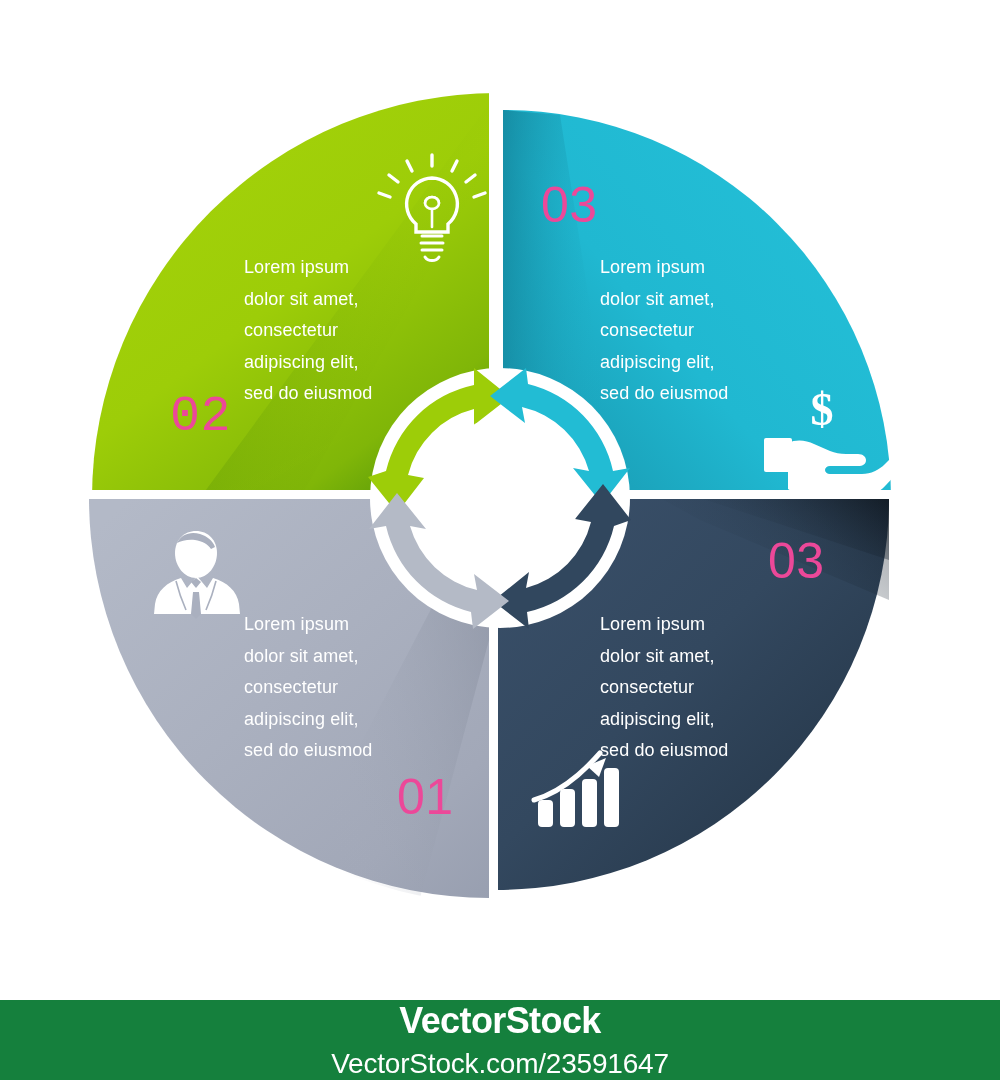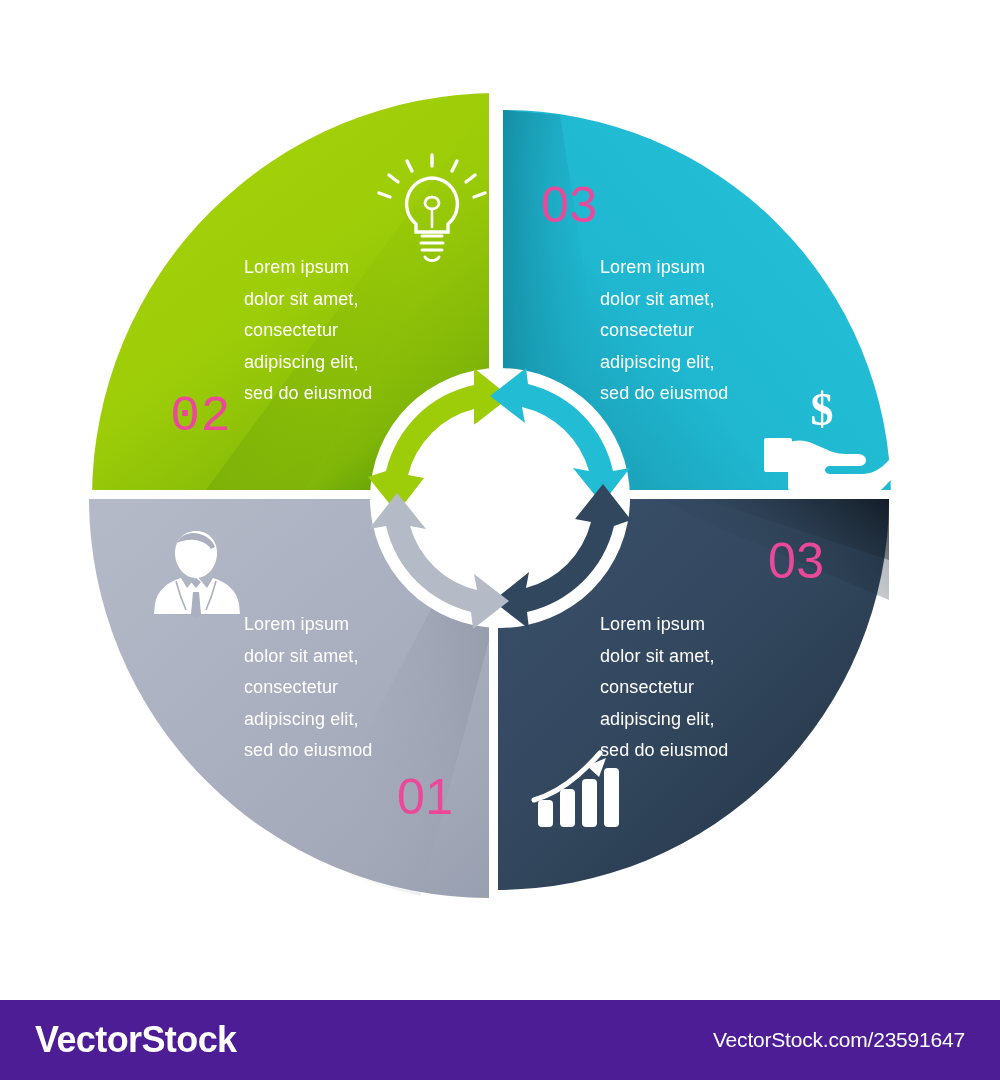--- a/index.html
+++ b/index.html
@@ -49,37 +49,38 @@
   #num-01{ left:397px; top:772px; }
   
   #txt-04{ left:600px; top:609px; text-align:left; }
   #num-04{ left:768px; top:536px; }
 
   
   #footer-bar{
     position:absolute;
     left:0;top:1000px;
     width:1000px;height:80px;
-    background:#4c1d95;
+    background:#15803d;
     display:flex;
     align-items:center;
     justify-content:space-between;
     box-sizing:border-box;
     padding:0 35px;
+    flex-direction:column;
   }
   #footer-logo{
     color:#ffffff;
     font-size:36px;
     font-weight:bold;
     letter-spacing:-.6px;
     font-family:"Liberation Sans", sans-serif;
   }
   #footer-url{
     color:#ffffff;
-    font-size:21px;
+    font-size:28px;
     letter-spacing:-.2px;
     font-family:"Liberation Sans", sans-serif;
   }
 </style>
 </head>
 <body>
 
 <div id="infographic-canvas">
 
   <svg width="1000" height="1000" viewBox="0 0 1000 1000" xmlns="http://www.w3.org/2000/svg">

